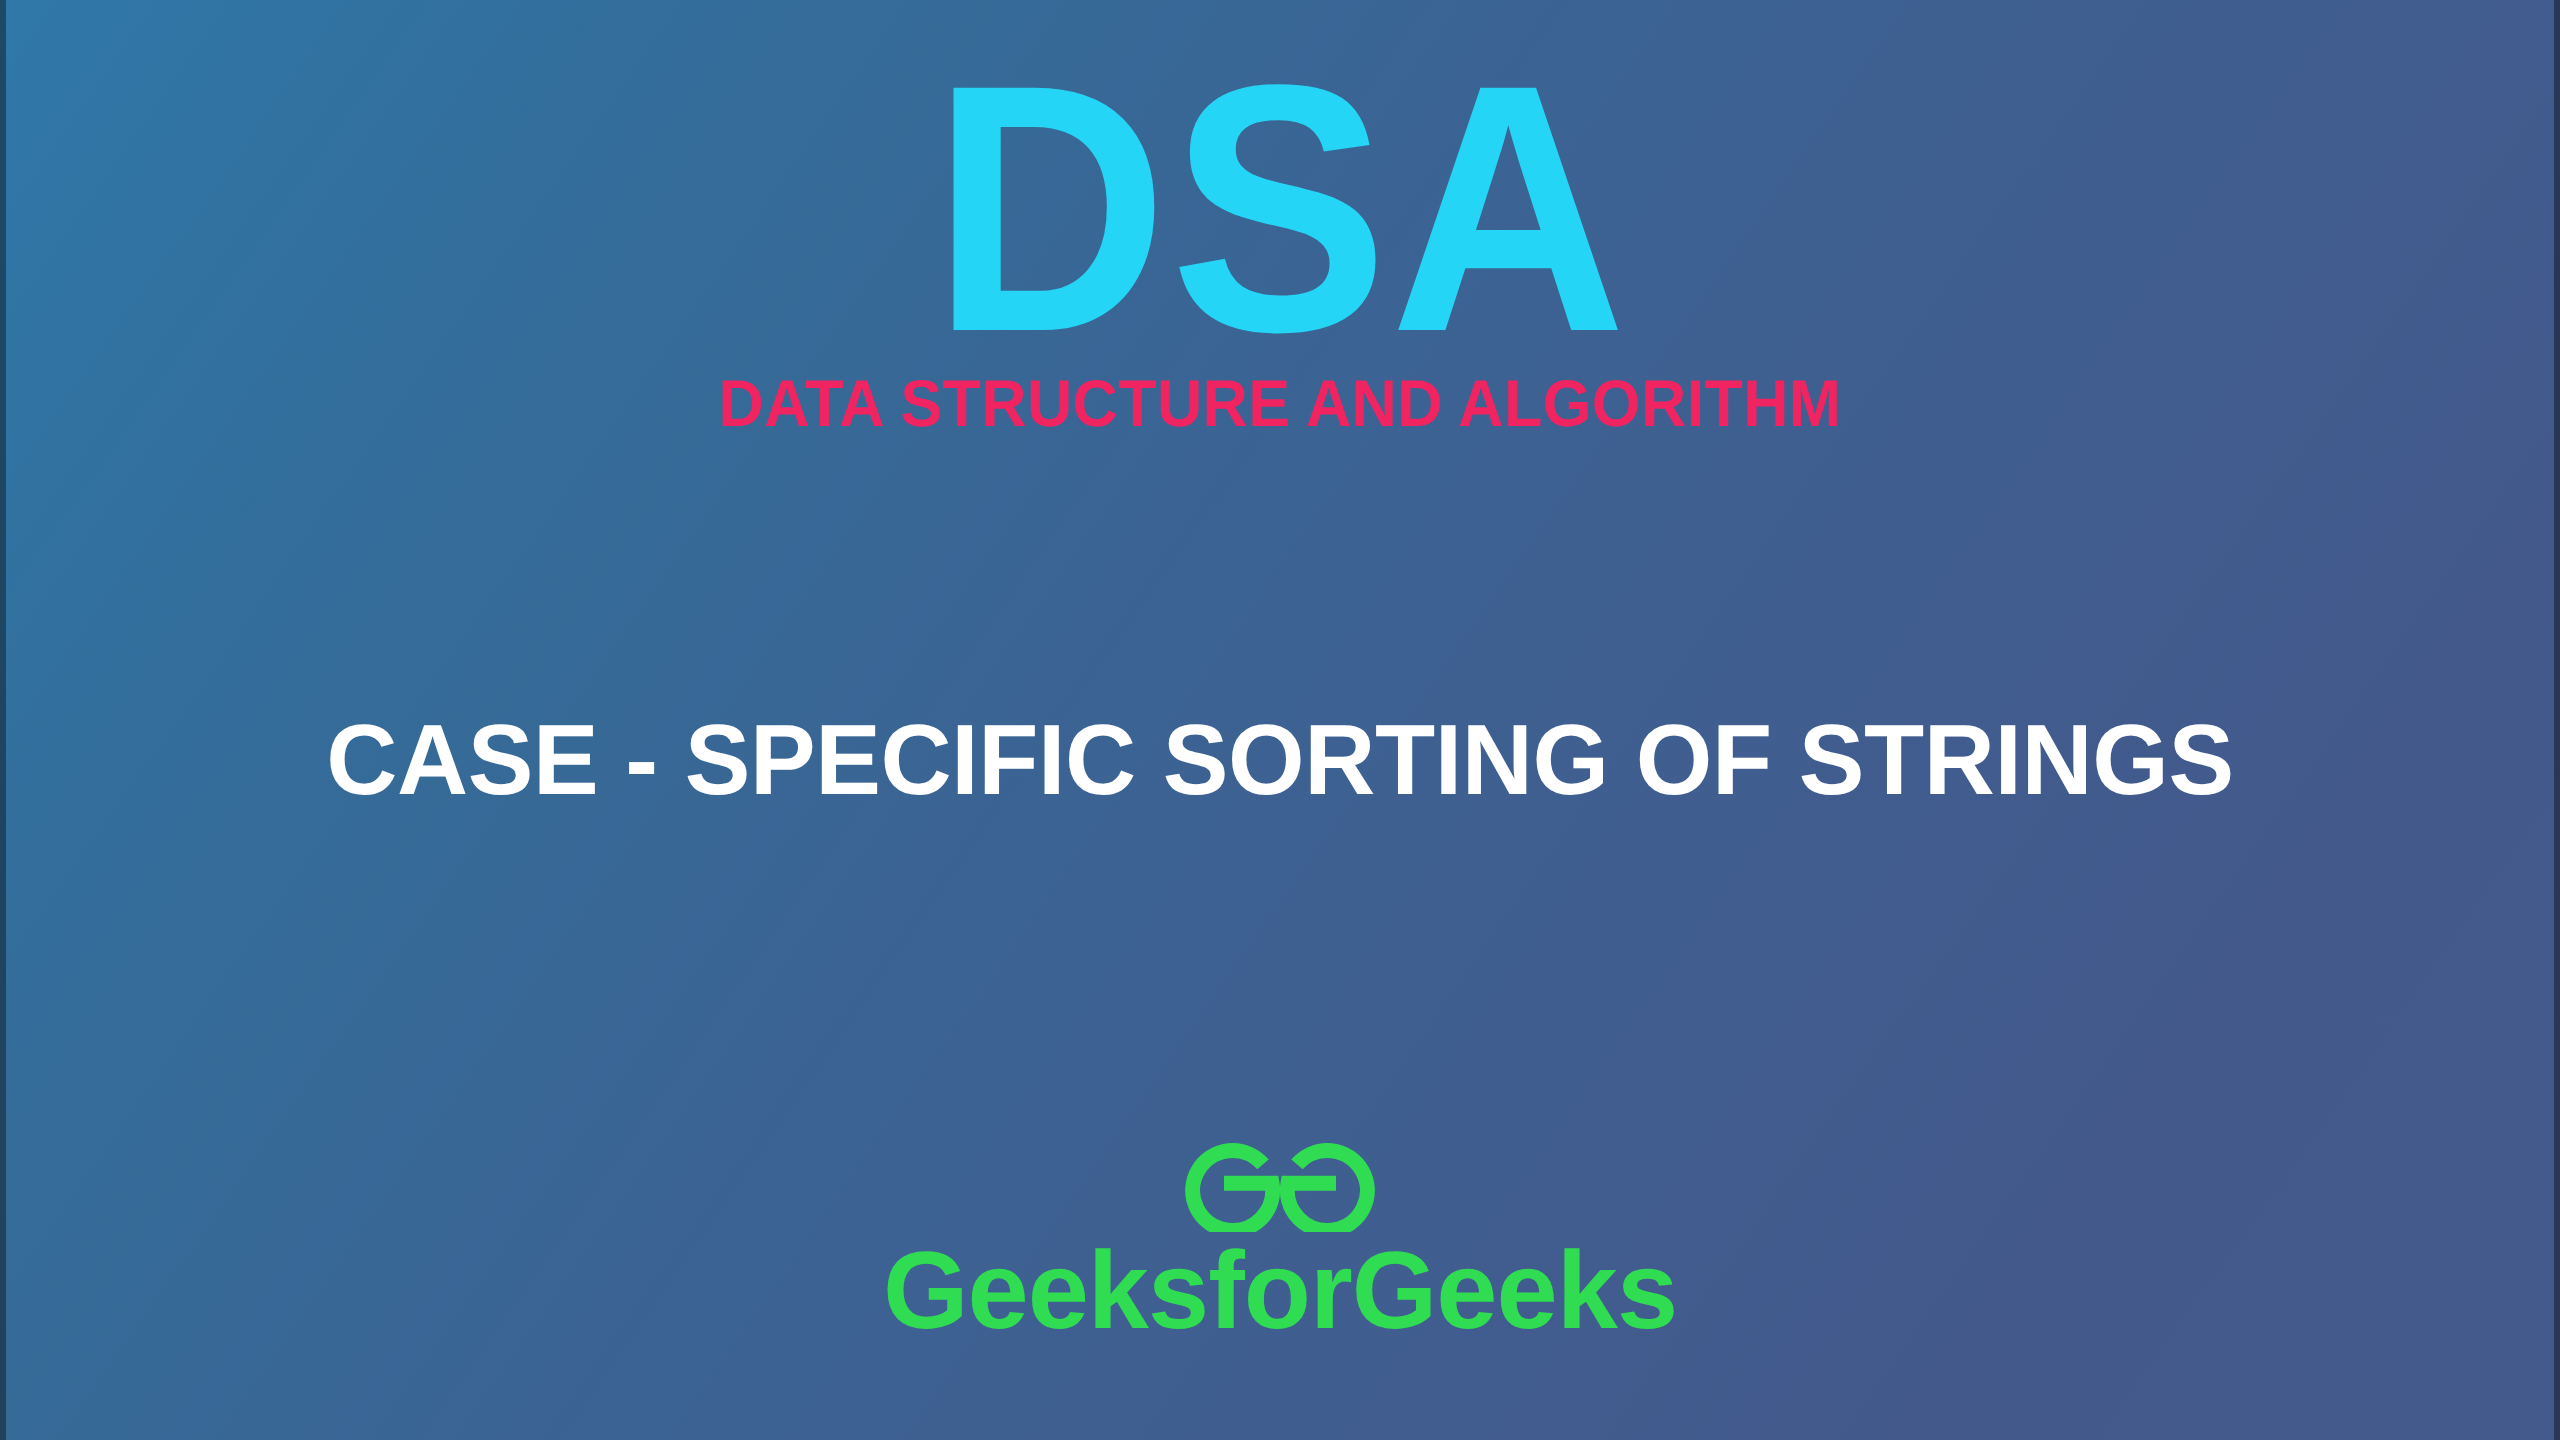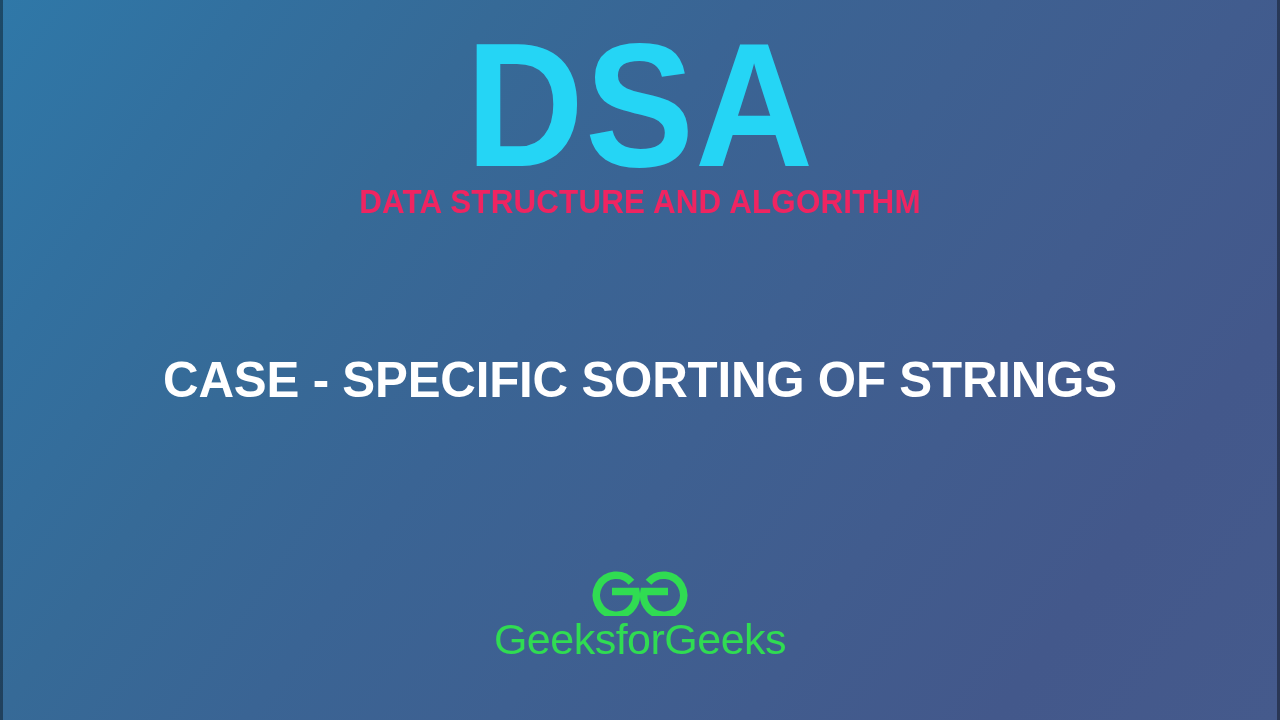--- a/index.html
+++ b/index.html
@@ -88,23 +88,23 @@
     right: 0;
     top: 566px;
     text-align: center;
   }
   .logo-mark {
     display: block;
     margin: 0 auto;
   }
   .logo-wordmark {
     margin-top: 2px;
-    font-size: 43px;
+    font-size: 55px;
     line-height: 1;
-    font-weight: 400;
+    font-weight: 700;
     letter-spacing: -0.5px;
     color: #30dc52;
     white-space: nowrap;
   }
 </style>
 </head>
 <body>
 
 <div id="slide">
 

